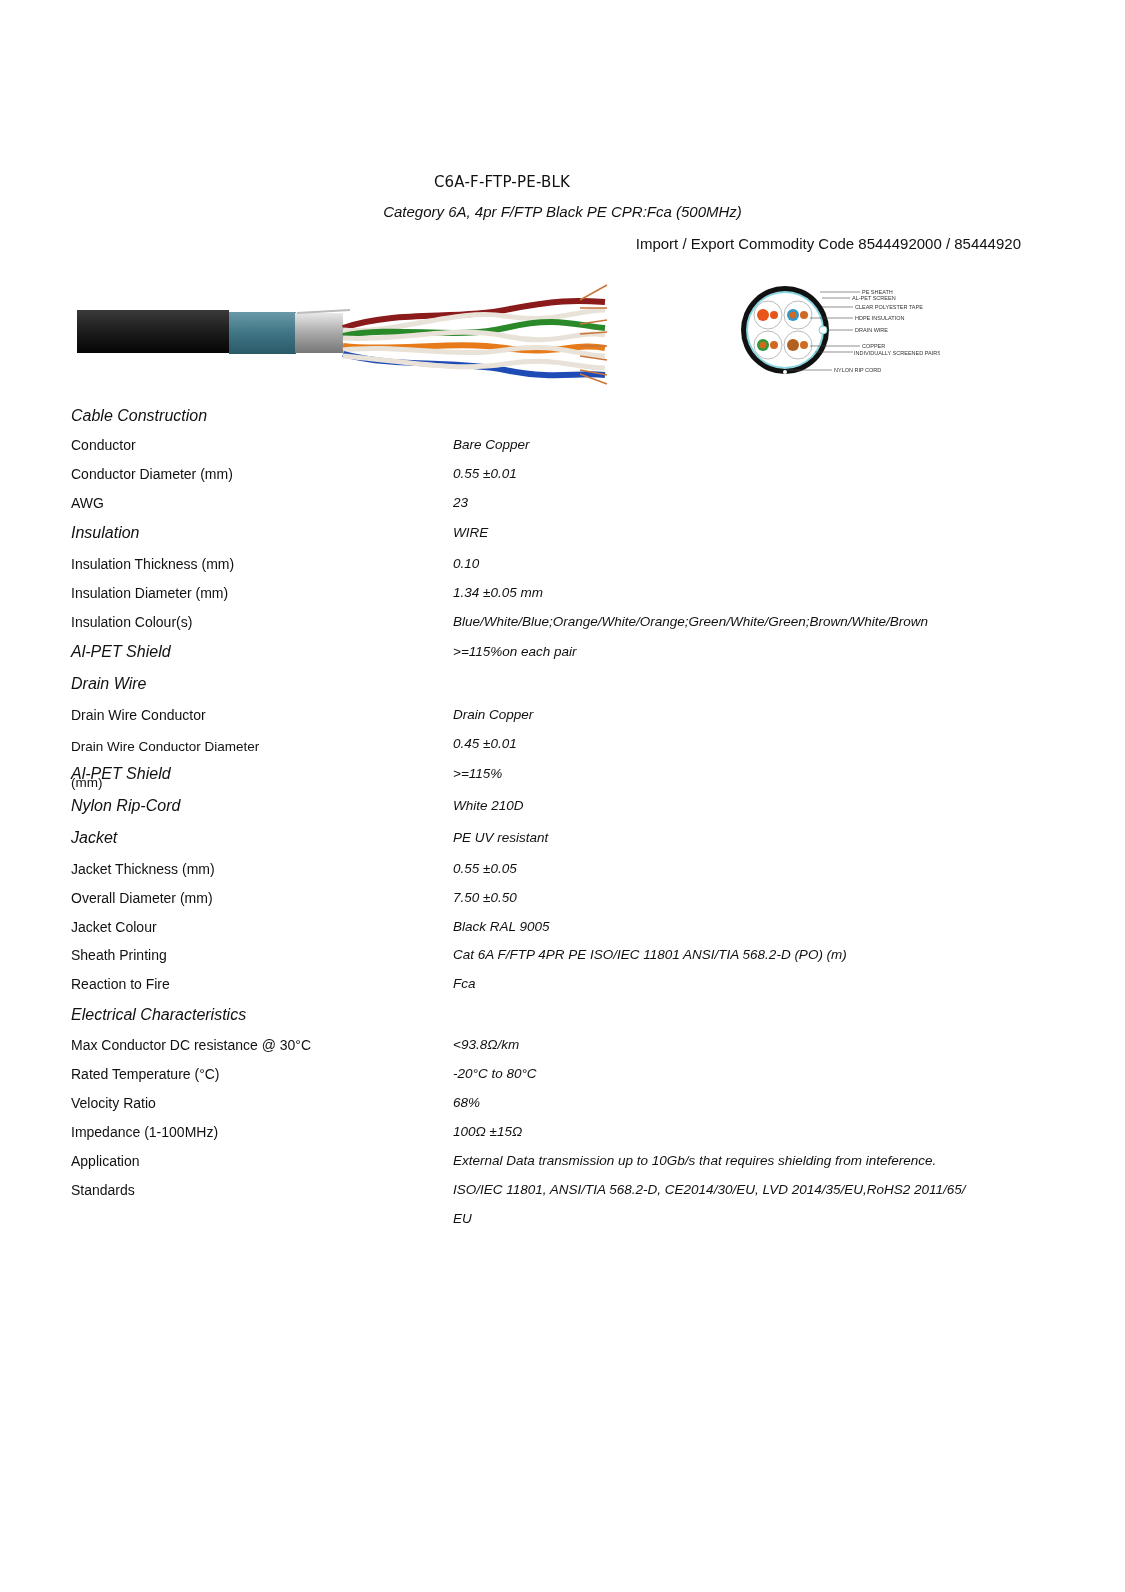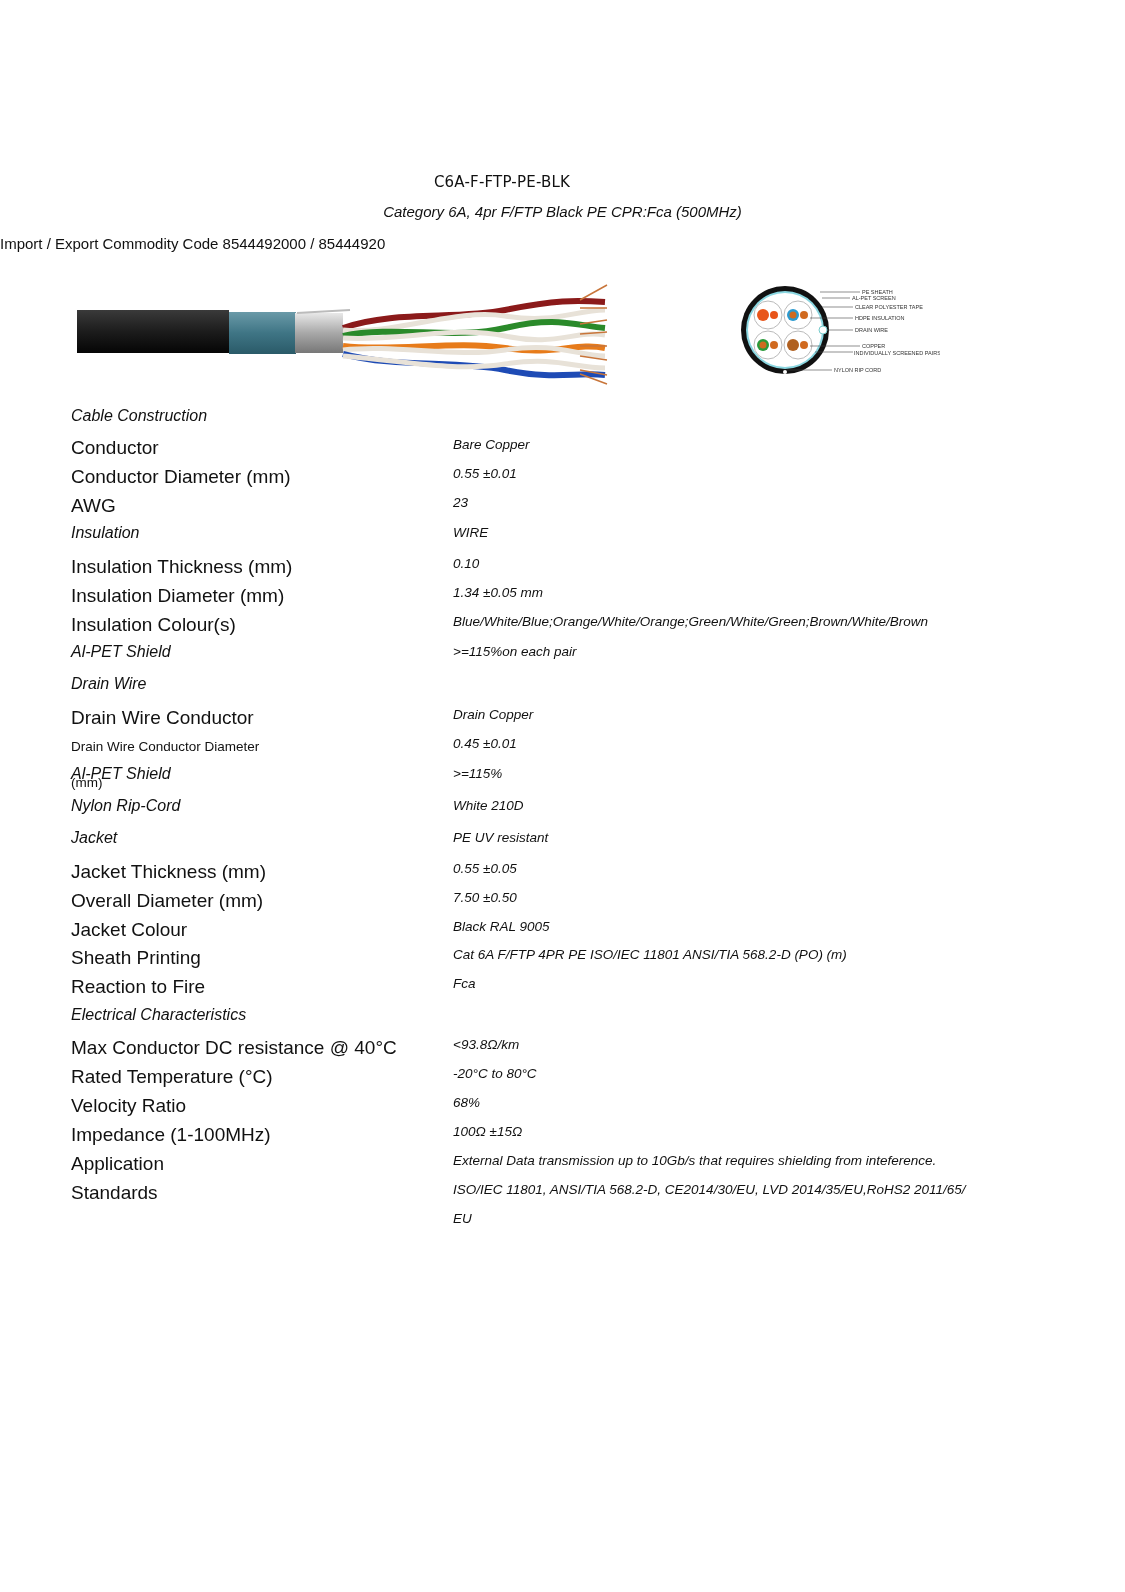--- a/index.html
+++ b/index.html
@@ -1,23 +1,23 @@
 <!DOCTYPE html>
 <html><head>
   <meta charset="utf-8">
   <style>
     html, body { margin: 0; padding: 0; background: #ffffff; }
     body { width: 1125px; height: 1592px; position: relative; overflow: hidden; color: #111; font-family: "Liberation Sans", sans-serif; }
     .title { position: absolute; left: 0; width: 1004px; text-align: center; top: 173px; font-family: "DejaVu Sans", sans-serif; font-size: 15px; letter-spacing: 0.2px; color: #111; }
     .subtitle { position: absolute; left: 0; width: 1125px; text-align: center; top: 203px; font-size: 15px; font-style: italic; }
-    .commodity { position: absolute; left: 0; width: 1021px; text-align: left; top: 235px; font-size: 15px; }
+    .commodity { position: absolute; left: 0; width: 1021px; text-align: right; top: 235px; font-size: 15px; }
     .cable-photo { position: absolute; left: 75px; top: 280px; width: 550px; height: 110px; }
     .cross-section { position: absolute; left: 740px; top: 282px; width: 200px; height: 100px; }
     .row { position: absolute; left: 0; width: 1125px; }
-    .label { position: absolute; left: 71px; font-size: 19px; white-space: nowrap; }
+    .label { position: absolute; left: 71px; font-size: 14px; white-space: nowrap; }
     .label.h { font-size: 16px; font-style: italic; }
     .value { position: absolute; left: 453px; font-size: 13.5px; white-space: nowrap; font-style: italic; }
     .wrap-label { position: absolute; left: 71px; font-size: 13.5px; width: 200px; line-height: 36px; }
   </style>
 </head>
 <body>
 
 <div class="title">C6A-F-FTP-PE-BLK</div>
 <div class="subtitle">Category 6A, 4pr F/FTP Black PE CPR:Fca (500MHz)</div>
 <div class="commodity">Import / Export Commodity Code 8544492000 / 85444920</div>
@@ -182,21 +182,21 @@
     <span class="value">Cat 6A F/FTP 4PR PE ISO/IEC 11801 ANSI/TIA 568.2-D (PO) (m)</span>
   </div>
   <div class="row" style="top:976px">
     <span class="label">Reaction to Fire</span>
     <span class="value">Fca</span>
   </div>
   <div class="row" style="top:1006px">
     <span class="label h">Electrical Characteristics</span>
   </div>
   <div class="row" style="top:1037px">
-    <span class="label">Max Conductor DC resistance @ 40°C</span>
+    <span class="label">Max Conductor DC resistance @ 30°C</span>
     <span class="value">&lt;93.8Ω/km</span>
   </div>
   <div class="row" style="top:1066px">
     <span class="label">Rated Temperature (°C)</span>
     <span class="value">-20°C to 80°C</span>
   </div>
   <div class="row" style="top:1095px">
     <span class="label">Velocity Ratio</span>
     <span class="value">68%</span>
   </div>

